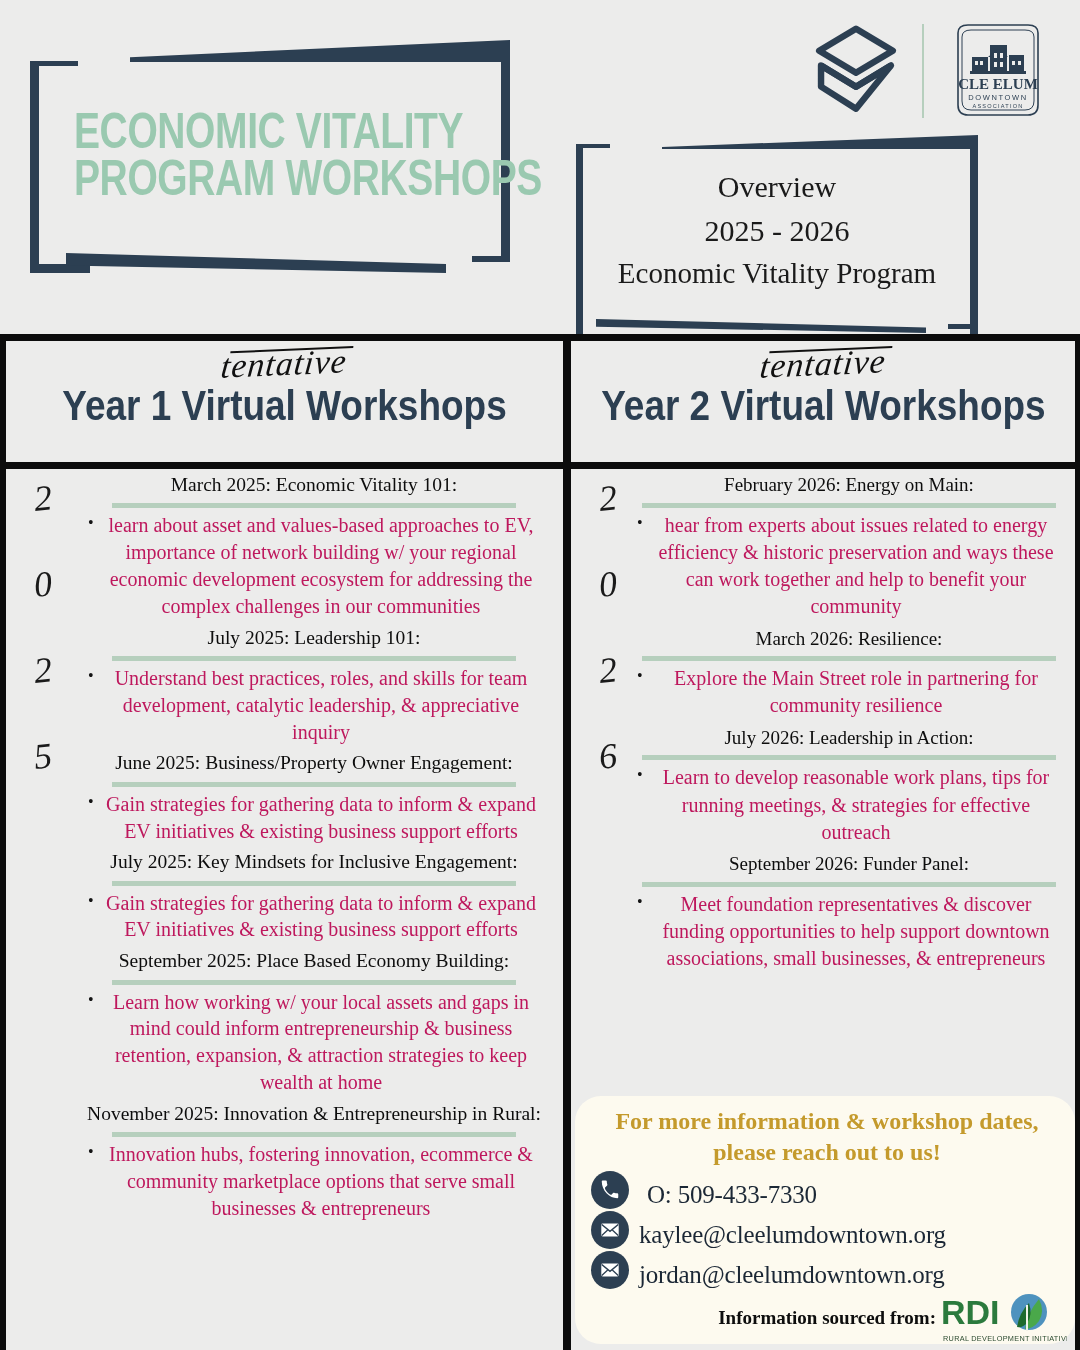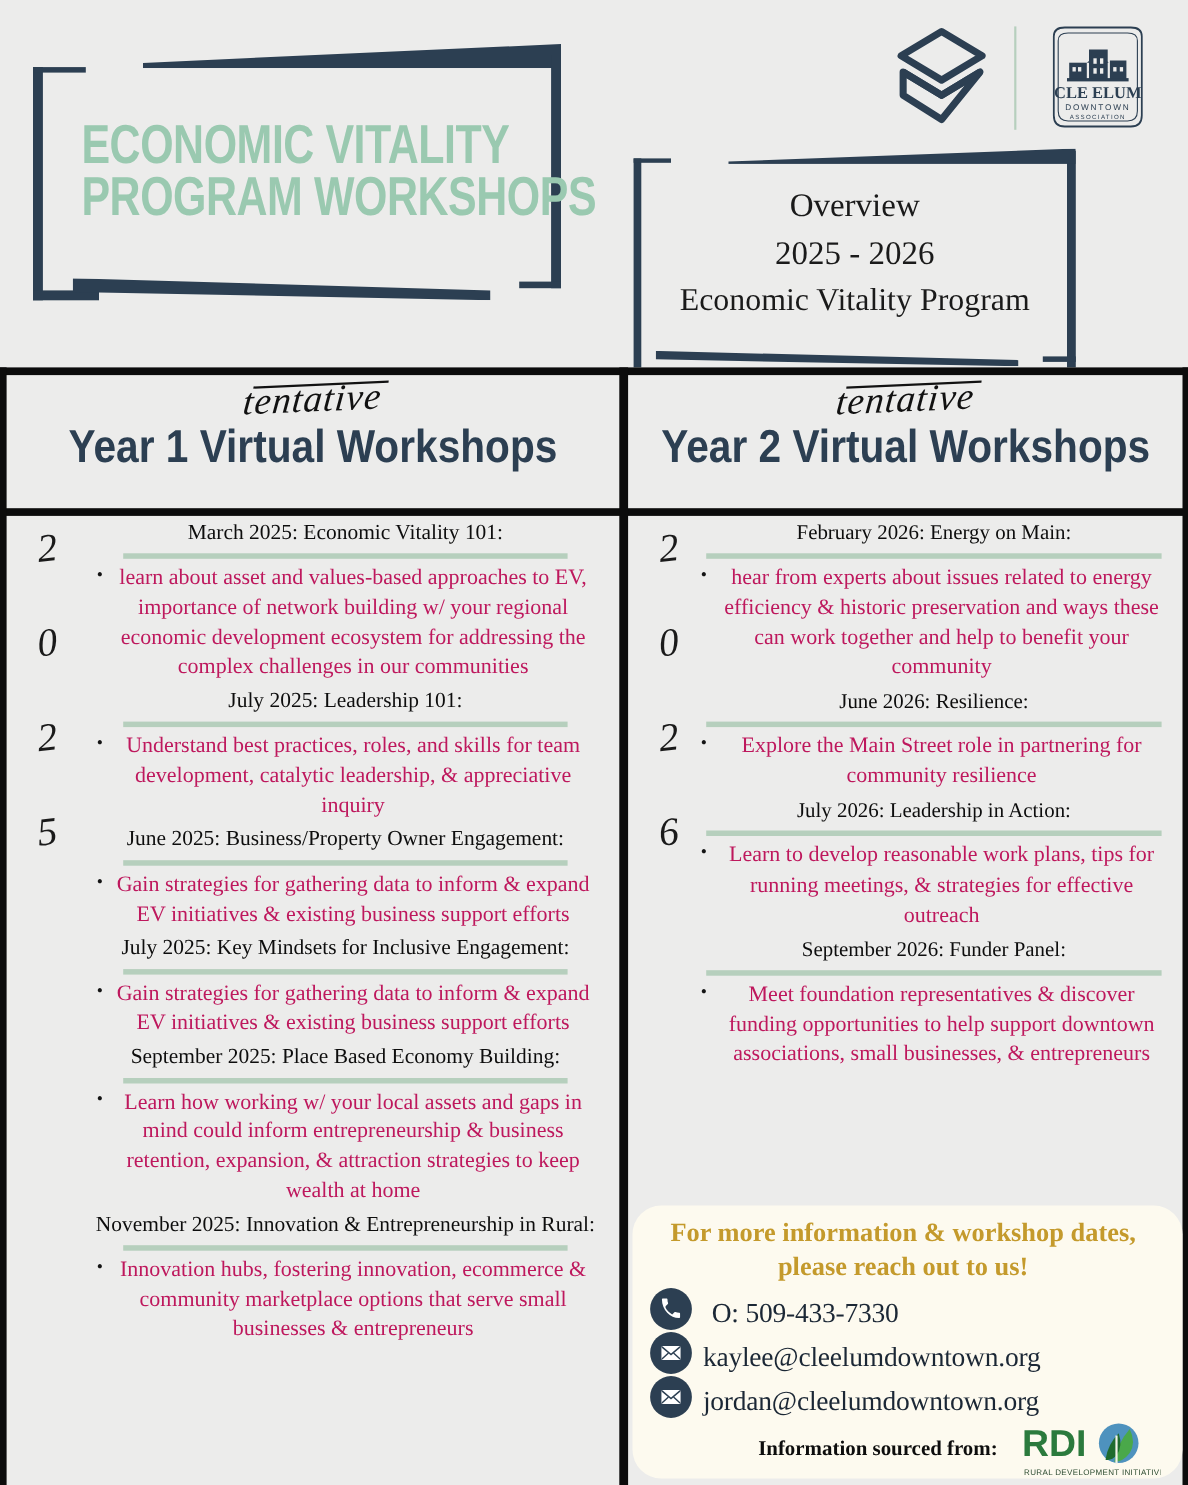--- a/index.html
+++ b/index.html
@@ -271,21 +271,21 @@
   .col-body.right .wk-title { font-size: 19px; }
   .col-body.right .wk-desc { font-size: 20px; line-height: 1.36; }
   .col-body.right .wk-rule { width: 96%; }
 
   
   .contact {
     position: absolute;
     left: 575px; top: 1096px;
     width: 500px; height: 248px;
     background: #fdfaef;
-    padding: 10px 20px 6px 12px;
+    padding: 10px 8px 6px 12px;
     border-radius: 26px;
   }
   .contact-head {
     font-family: "Liberation Serif", serif;
     font-weight: 700;
     font-size: 24px;
     color: #c49a2c;
     text-align: center;
     line-height: 1.28;
     margin-bottom: 4px;
@@ -308,21 +308,21 @@
     font-size: 25px;
     color: #1b2735;
     letter-spacing: -0.2px;
     white-space: nowrap;
   }
   .contact-text.phone { margin-left: 8px; }
   .sourced {
     display: flex;
     align-items: center;
     justify-content: flex-end;
-    gap: 20px;
+    gap: 3px;
     margin-top: 2px;
   }
   .sourced-label {
     font-family: "Liberation Serif", serif;
     font-weight: 700;
     font-size: 19px;
     color: #0d0d0d;
   }
   .rdi-logo { width: 128px; height: 54px; }
 </style>
@@ -471,21 +471,21 @@
     </div>
     <div class="items">
 
       <div class="wk">
         <div class="wk-title">February 2026: Energy on Main:</div>
         <div class="wk-rule"></div>
         <div class="wk-desc">hear from experts about issues related to energy efficiency &amp; historic preservation and ways these can work together and help to benefit your community</div>
       </div>
 
       <div class="wk">
-        <div class="wk-title">June 2026: Resilience:</div>
+        <div class="wk-title">March 2026: Resilience:</div>
         <div class="wk-rule"></div>
         <div class="wk-desc">Explore the Main Street role in partnering for community resilience</div>
       </div>
 
       <div class="wk">
         <div class="wk-title">July 2026: Leadership in Action:</div>
         <div class="wk-rule"></div>
         <div class="wk-desc">Learn to develop reasonable work plans, tips for running meetings, &amp; strategies for effective outreach</div>
       </div>
 

